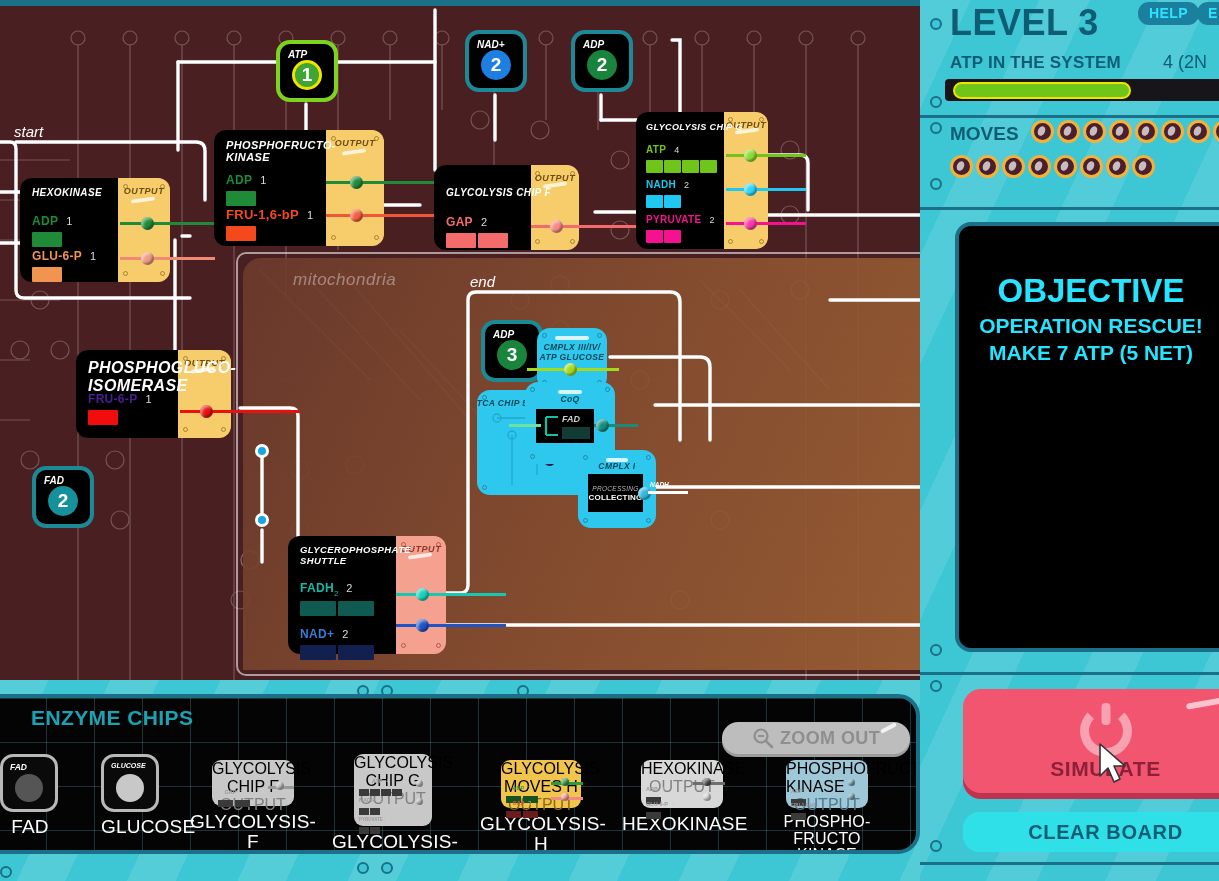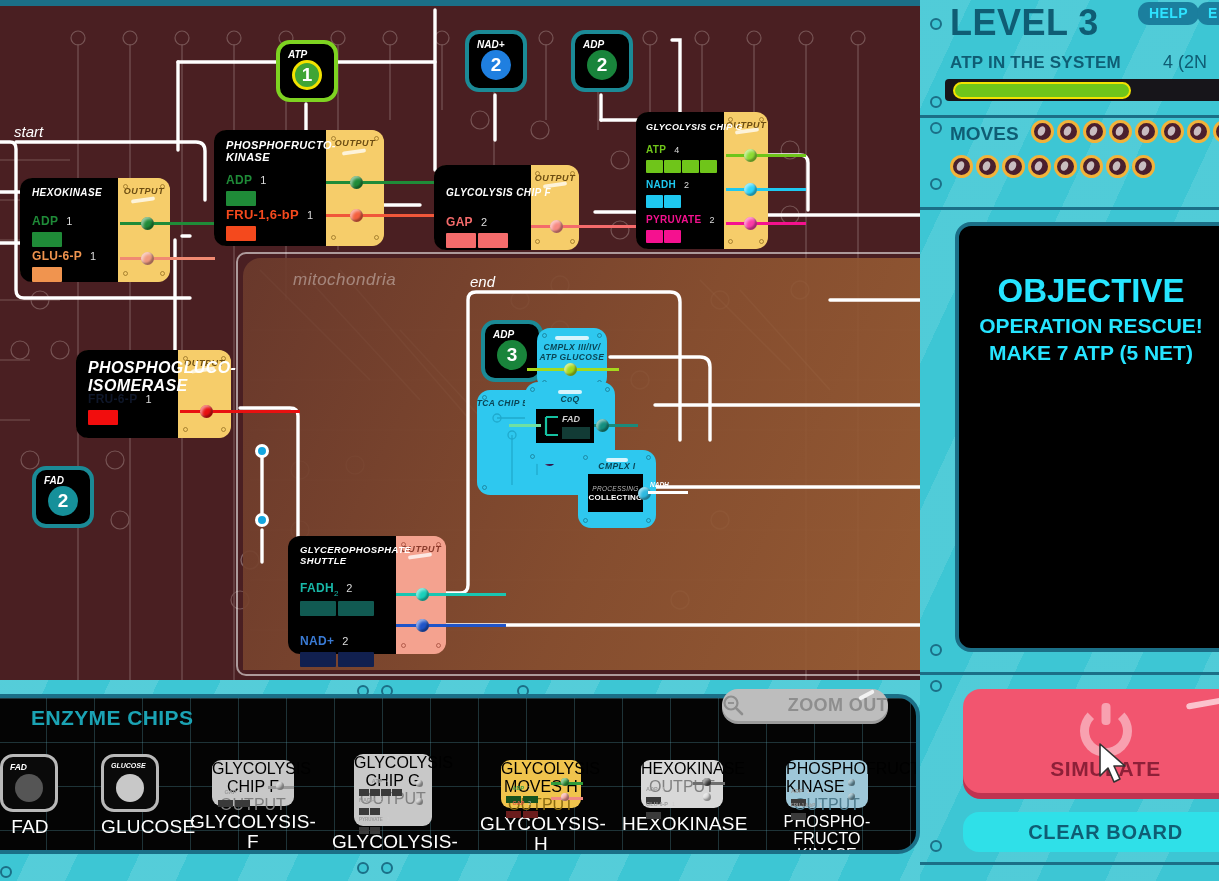--- a/index.html
+++ b/index.html
@@ -212,21 +212,21 @@
   .mrow .mn{ font-size:5.5px; font-weight:bold; }
   .mrow .mc{ font-size:5px; color:#ccc; margin-left:4px; }
   .mslots{ display:flex; gap:1.5px; margin-top:1.5px; }
   .mslot{ width:15px; height:7px; }
   .zoom-btn{
     position:absolute; height:32px; border-radius:16px;
     display:flex; align-items:center; justify-content:center; gap:6px;
     font-size:18px; font-weight:bold; letter-spacing:.4px;
   }
   .zoom-in{ left:556px; top:689px; width:157px; background:#f8cc66; color:#6b4a0a; box-shadow:0 3px 0 #d1a23c; }
-  .zoom-out{ left:722px; top:689px; width:166px; background:#bdbdbd; color:#8e8e8e; box-shadow:0 3px 0 #9c9c9c;justify-content:space-between; }
+  .zoom-out{ left:722px; top:722px; width:188px; background:#bdbdbd; color:#8e8e8e; box-shadow:0 3px 0 #9c9c9c; }
   .zoom-btn .sh{ position:absolute; right:13px; top:4px; width:17px;height:4px;border-radius:4px;background:rgba(255,255,255,.8); transform:rotate(-28deg); }
   .bolt{ position:absolute; width:12px;height:12px;border-radius:50%;border:2.5px solid #1b6f87; background:#3dc6d4; }
 </style>
 </head>
 <body>
 
 <div id="app">
 
   <div class="board">
     <div class="circuitry">
@@ -484,21 +484,21 @@
       <div class="port" style="width:53px">
           <div class="port-label">OUTPUT</div>
         <div class="glint" style="left:13px;top:18px"></div>
         <div class="screw" style="left:5px;top:6px"></div>
           <div class="screw" style="right:5px;top:6px"></div>
         <div class="screw" style="left:5px;bottom:6px"></div>
           <div class="screw" style="right:5px;bottom:6px"></div>
       </div>
       <div class="chip-title" style="font-size:16px;width:90px">PHOSPHOGLUCO-ISOMERASE</div>
       <div class="mol" style="left:12px;top:39px">
-        <span class="nm" style="color:#0f172a">FRU-6-P</span><span class="ct">1</span>
+        <span class="nm" style="color:#4c1d95">FRU-6-P</span><span class="ct">1</span>
         <div class="slots">
             <div class="slot" style="background:#f20d0d"></div>
           </div>
       </div>
       <div class="pinline" style="left:104px;top:60px;width:120px;background:#e81010"></div>
       <div class="pin" style="left:124px;top:55px;background:#e81010"></div>
     </div>
 
     <div class="chip salmon" style="left:288px;top:536px;width:158px;height:118px">
       <div class="body" style="width:108px"></div>
@@ -511,21 +511,21 @@
           <div class="screw" style="right:5px;bottom:6px;border-color:rgba(140,50,35,.6)"></div>
       </div>
       <div class="chip-title" style="font-size:9.5px;width:92px">GLYCEROPHOSPHATE SHUTTLE</div>
       <div class="mol" style="left:12px;top:42px">
         <span class="nm" style="color:#18b8a8">FADH</span><span style="font-size:8px;color:#18b8a8;vertical-align:sub">2</span><span class="ct">2</span>
         <div class="slots">
             <div class="slot" style="width:36px;background:#115a52"></div>
             <div class="slot" style="width:36px;background:#115a52"></div>
           </div>
       </div>
-      <div class="mol" style="left:12px;top:95px">
+      <div class="mol" style="left:12px;top:88px">
         <span class="nm" style="color:#3a7bd5">NAD+</span><span class="ct">2</span>
         <div class="slots">
             <div class="slot" style="width:36px;background:#11204f"></div>
             <div class="slot" style="width:36px;background:#11204f"></div>
           </div>
       </div>
       <div class="pinline" style="left:108px;top:57px;width:110px;background:#18c6b2"></div>
       <div class="pin" style="left:128px;top:52px;background:#19d0bb"></div>
       <div class="pinline" style="left:108px;top:88px;width:110px;background:#1f54c9"></div>
       <div class="pin" style="left:128px;top:83px;background:#1f54c9"></div>

